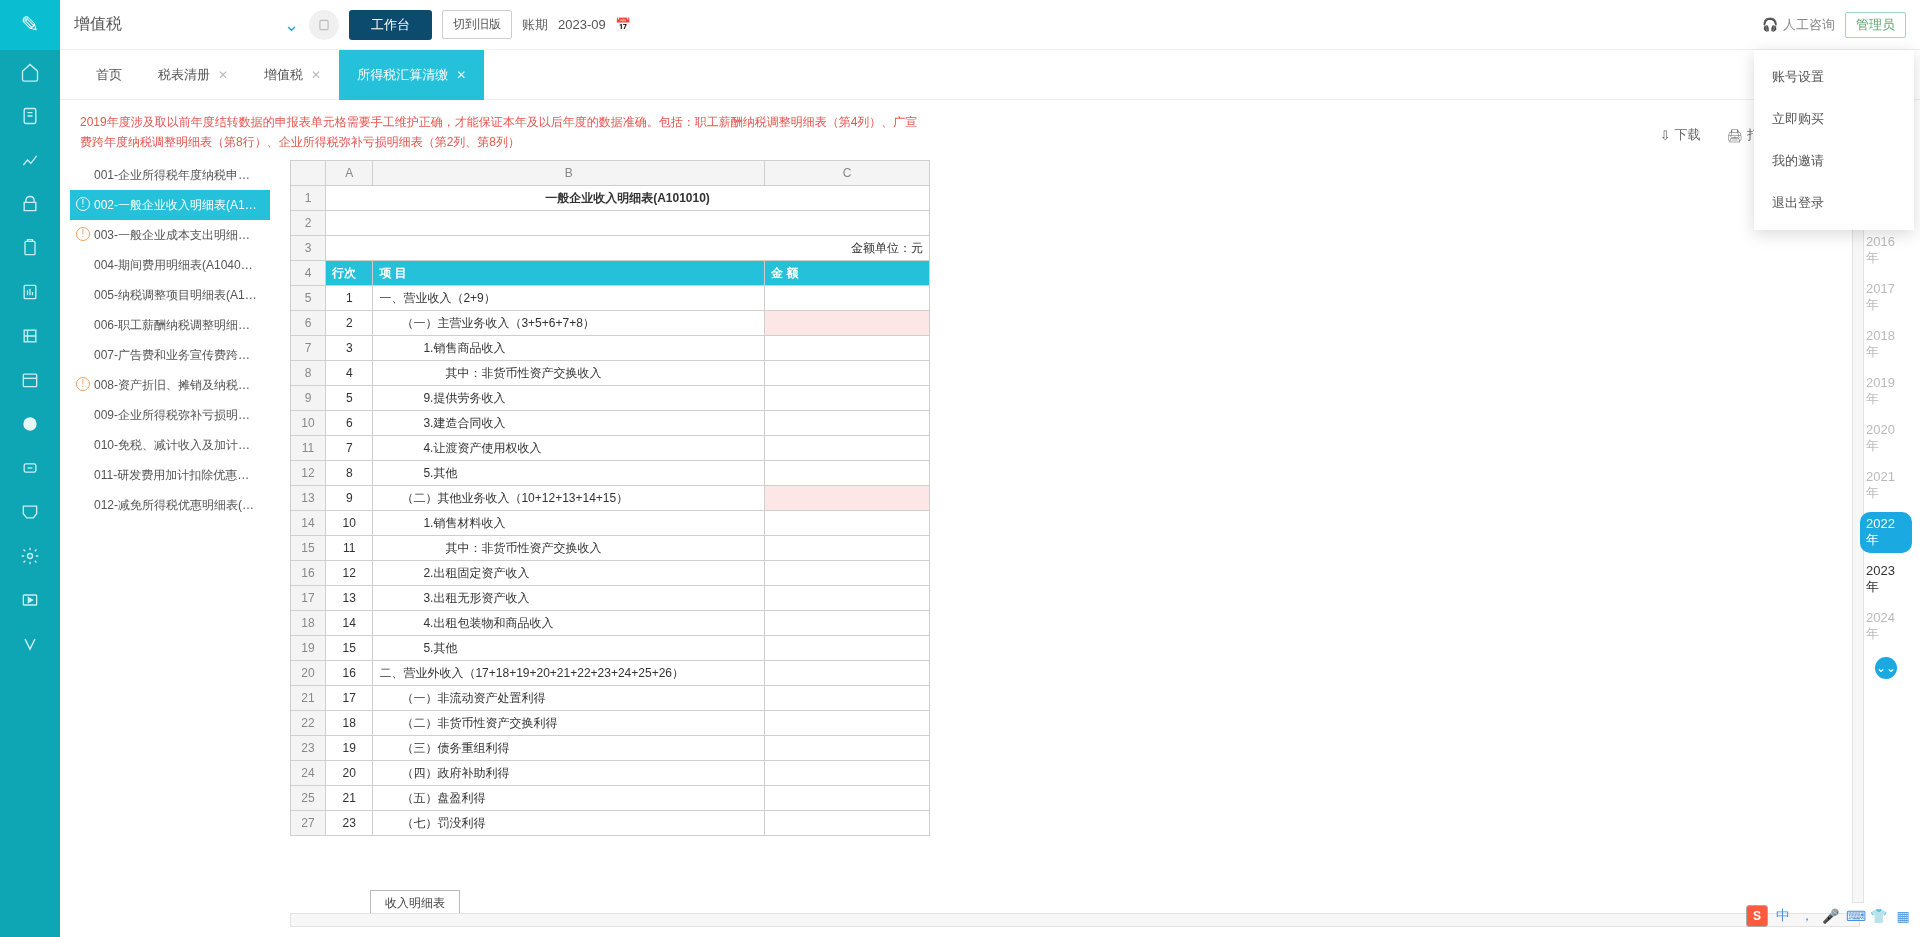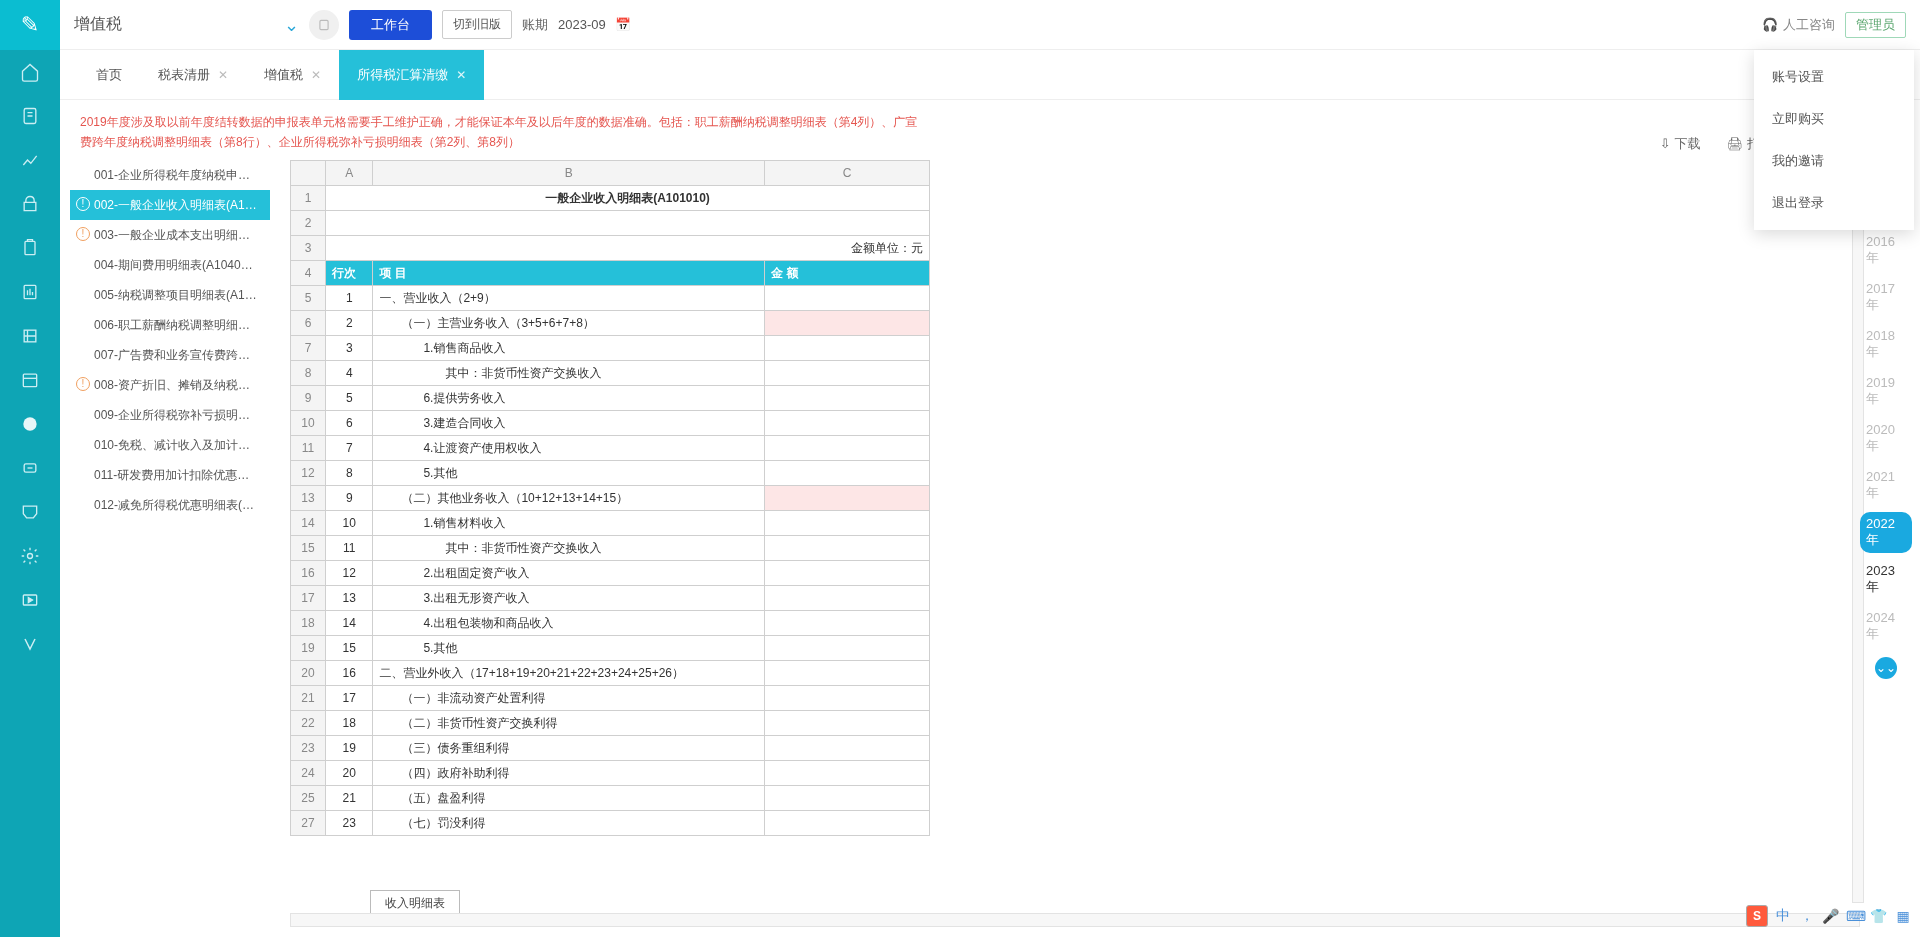--- a/index.html
+++ b/index.html
@@ -10,38 +10,38 @@
 .rail .logo { width:60px; height:50px; background:#0bbdd1; display:flex; align-items:center; justify-content:center; color:#fff; font-size:22px; }
 .rail .ritem { width:60px; height:44px; display:flex; align-items:center; justify-content:center; color:#cceef3; cursor:pointer; }
 .rail .ritem.active { color:#fff; }
 .rail svg { width:20px; height:20px; }
 
 
 .header { position:absolute; left:60px; top:0; right:0; height:50px; border-bottom:1px solid #eee; display:flex; align-items:center; padding:0 14px; gap:10px; background:#fff; }
 .header .title-in { border:none; font-size:16px; color:#555; width:200px; }
 .header .chev { color:#2aa7d8; font-size:18px; cursor:pointer; }
 .header .round { width:30px; height:30px; border-radius:50%; background:#f0f0f0; display:flex; align-items:center; justify-content:center; color:#bbb; }
-.header .worktab { background:#1d4ed8; color:#fff; border:none; padding:6px 22px; border-radius:3px; cursor:pointer; font-size:13px; }
+.header .worktab { background:#0c4a6e; color:#fff; border:none; padding:6px 22px; border-radius:3px; cursor:pointer; font-size:13px; }
 .header .oldbtn { border:1px solid #ccc; background:#fff; padding:5px 10px; border-radius:2px; cursor:pointer; font-size:12px; color:#555; }
 .header .lbl { color:#666; }
 .header .date { color:#555; }
 .header .cal { color:#8fd6e3; cursor:pointer; }
 .header .spacer { flex:1; }
 .header .hs { color:#888; display:flex; align-items:center; gap:4px; cursor:pointer; }
 .header .admin { border:1px solid #9fd8b8; color:#5aa66e; padding:3px 10px; border-radius:2px; cursor:pointer; }
 
 
 .tabs { position:absolute; left:60px; top:50px; right:0; height:50px; display:flex; align-items:center; padding-left:18px; gap:0; border-bottom:1px solid #eee; background:#fff; }
 .tabs .tab { padding:0 18px; height:50px; display:flex; align-items:center; gap:8px; color:#555; cursor:pointer; }
 .tabs .tab .x { color:#bbb; font-size:12px; cursor:pointer; }
 .tabs .tab.active { background:#25c0d9; color:#fff;justify-content:center; }
 .tabs .tab.active .x { color:#e0f7fa; }
 
 
-.toolbar { position:absolute; left:60px; top:100px; right:60px; padding:12px 20px 8px 20px; display:flex; align-items:flex-end; }
+.toolbar { position:absolute; left:60px; top:100px; right:60px; padding:12px 20px 8px 20px; display:flex; align-items:center; }
 .toolbar .warn { color:#e5554f; font-size:12px; line-height:1.7; max-width:840px; }
 .toolbar .tspacer { flex:1; }
 .toolbar .acts { display:flex; gap:26px; align-items:center; color:#666; padding-top:6px; }
 .toolbar .acts .a { display:flex; align-items:center; gap:4px; cursor:pointer; }
 
 
 .sidelist { position:absolute; left:70px; top:160px; width:200px; }
 .sidelist .item { height:30px; display:flex; align-items:center; padding:0 8px 0 24px; position:relative; font-size:12px; color:#555; cursor:pointer; white-space:nowrap; overflow:hidden; text-overflow:ellipsis; }
 .sidelist .item .mark { position:absolute; left:6px; top:7px; width:14px; height:14px; border:1px solid #f0a060; border-radius:50%; color:#f0a060; font-size:10px; text-align:center; line-height:12px; }
 .sidelist .item.sel { background:#25c0d9; color:#fff; }
@@ -302,21 +302,21 @@
         </tr>
         <tr>
           <td class="rownum">8</td>
           <td class="linecell">4</td>
           <td style="padding-left:72px">其中：非货币性资产交换收入</td>
           <td class=""></td>
         </tr>
         <tr>
           <td class="rownum">9</td>
           <td class="linecell">5</td>
-          <td style="padding-left:50px">6.提供劳务收入</td>
+          <td style="padding-left:50px">9.提供劳务收入</td>
           <td class=""></td>
         </tr>
         <tr>
           <td class="rownum">10</td>
           <td class="linecell">6</td>
           <td style="padding-left:50px">3.建造合同收入</td>
           <td class=""></td>
         </tr>
         <tr>
           <td class="rownum">11</td>

